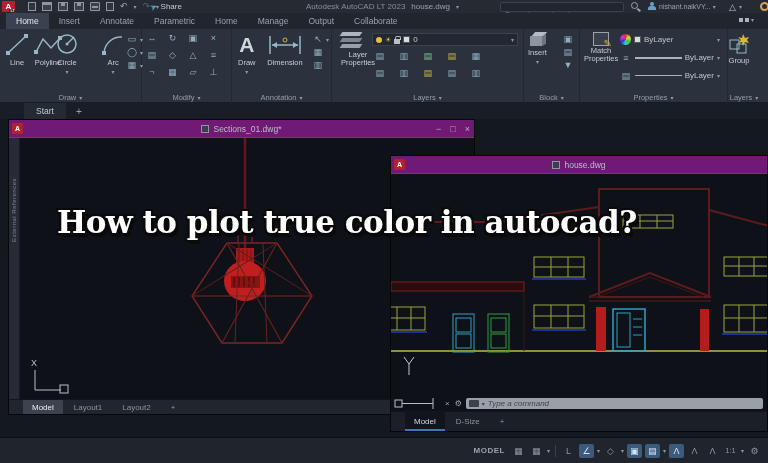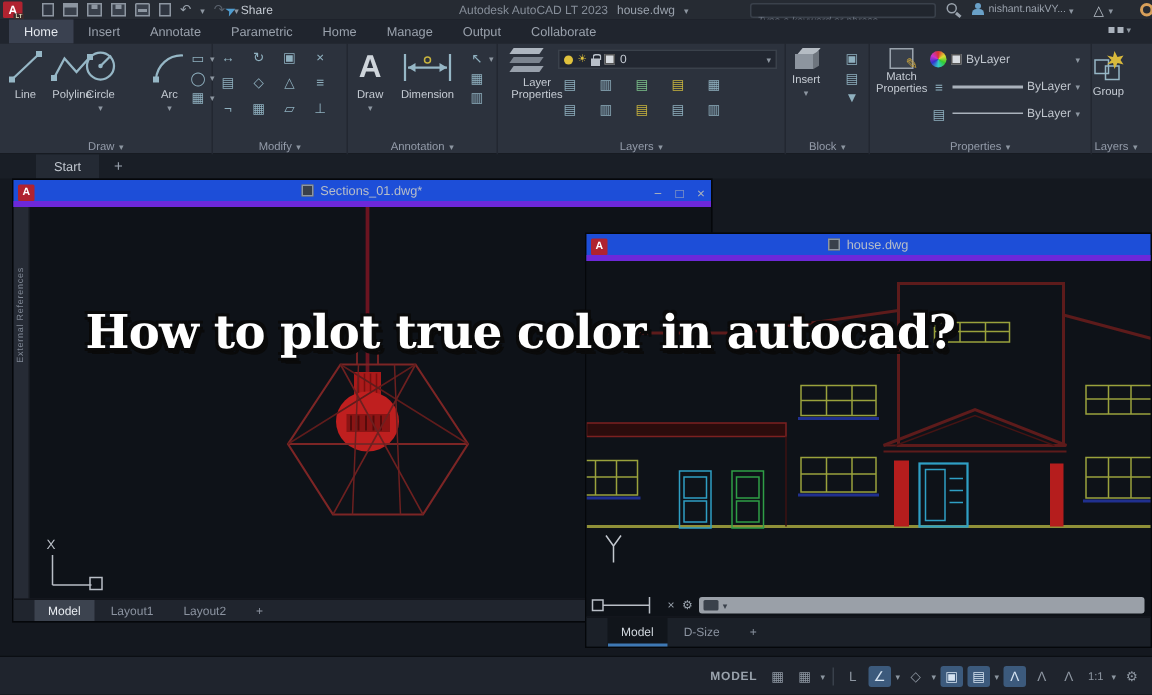--- a/index.html
+++ b/index.html
@@ -80,21 +80,21 @@
 
   
   .startrow { position:absolute; left:0; top:103px; width:768px; height:16px; background:#191e26; display:flex; align-items:stretch; padding-left:24px; gap:10px; }
   .stab { background:#242a34; color:#c2c8d0; font-size:8.5px; padding:0 12px; display:flex; align-items:center; }
   .plus { color:#9aa2ae; font-size:10px; display:flex; align-items:center; }
 
   
   .window { position:absolute; background:#0e1219; border:1px solid #05070a; }
   .win-sections { left:8px; top:119px; width:467px; height:296px; z-index:1; }
   .win-house { left:390px; top:155px; width:378px; height:277px; z-index:2; }
-  .wtitle { position:relative; height:18px; background:#1d4ed8; border-bottom:4px solid #6d28d9; display:flex; align-items:center; justify-content:center; color:#b7bec8; font-size:8.5px; gap:4px; }
+  .wtitle { position:relative; height:18px; background:#701a75; border-bottom:1px solid #6d28d9; display:flex; align-items:center; justify-content:center; color:#b7bec8; font-size:8.5px; gap:4px; }
   .wlogo { position:absolute; left:3px; top:3px; width:11px; height:11px; background:#b02330; color:#fff; font-size:7px; font-weight:bold; text-align:center; line-height:11px; border-radius:1px; }
   .dwgicon { width:8px; height:8px; border:1px solid #8d96a1; background:#39404b; display:inline-block; }
   .wctrl { position:absolute; right:4px; top:0; height:18px; display:flex; gap:9px; align-items:center; color:#aab1bb; font-size:9px; }
   .wcanvas { position:relative; background:#0e1218; overflow:hidden; }
   .wc-sections { height:262px; }
   .wc-house { height:224px; }
   .refstrip { position:absolute; left:0; top:0; width:11px; height:100%; background:#262b35; border-right:1px solid #161a21; }
   .refstrip span { position:absolute; left:2px; top:40px; writing-mode:vertical-rl; transform:rotate(180deg); font-size:6px; color:#7f8794; letter-spacing:0.5px; }
   .wtabs { position:absolute; left:0; bottom:0; width:100%; height:15px; background:#20252e; border-top:1px solid #12151b; display:flex; align-items:stretch; padding-left:14px; gap:2px; font-size:8px; }
   .ltab { display:flex; align-items:center; padding:0 9px; color:#8b93a0; }
@@ -527,20 +527,21 @@
         <line x1="9" y1="6.5" x2="40" y2="6.5" stroke="#b9bec6"></line>
         <line x1="40" y1="1" x2="40" y2="12" stroke="#b9bec6"></line>
       </svg>
       <span class="cmdicons">
         <span>×</span>
         <span>⚙</span>
       </span>
       <div class="cmdbar">
         <span class="cmdchip"></span>
         <span class="c">▾</span>
+        <input placeholder="Type a command" style="">
       </div>
     </div>
     <div class="wtabs">
       <span class="ltab active">Model</span>
       <span class="ltab">D-Size</span>
       <span class="ltab">+</span>
     </div>
   </div>
 
   <div class="statusbar">

